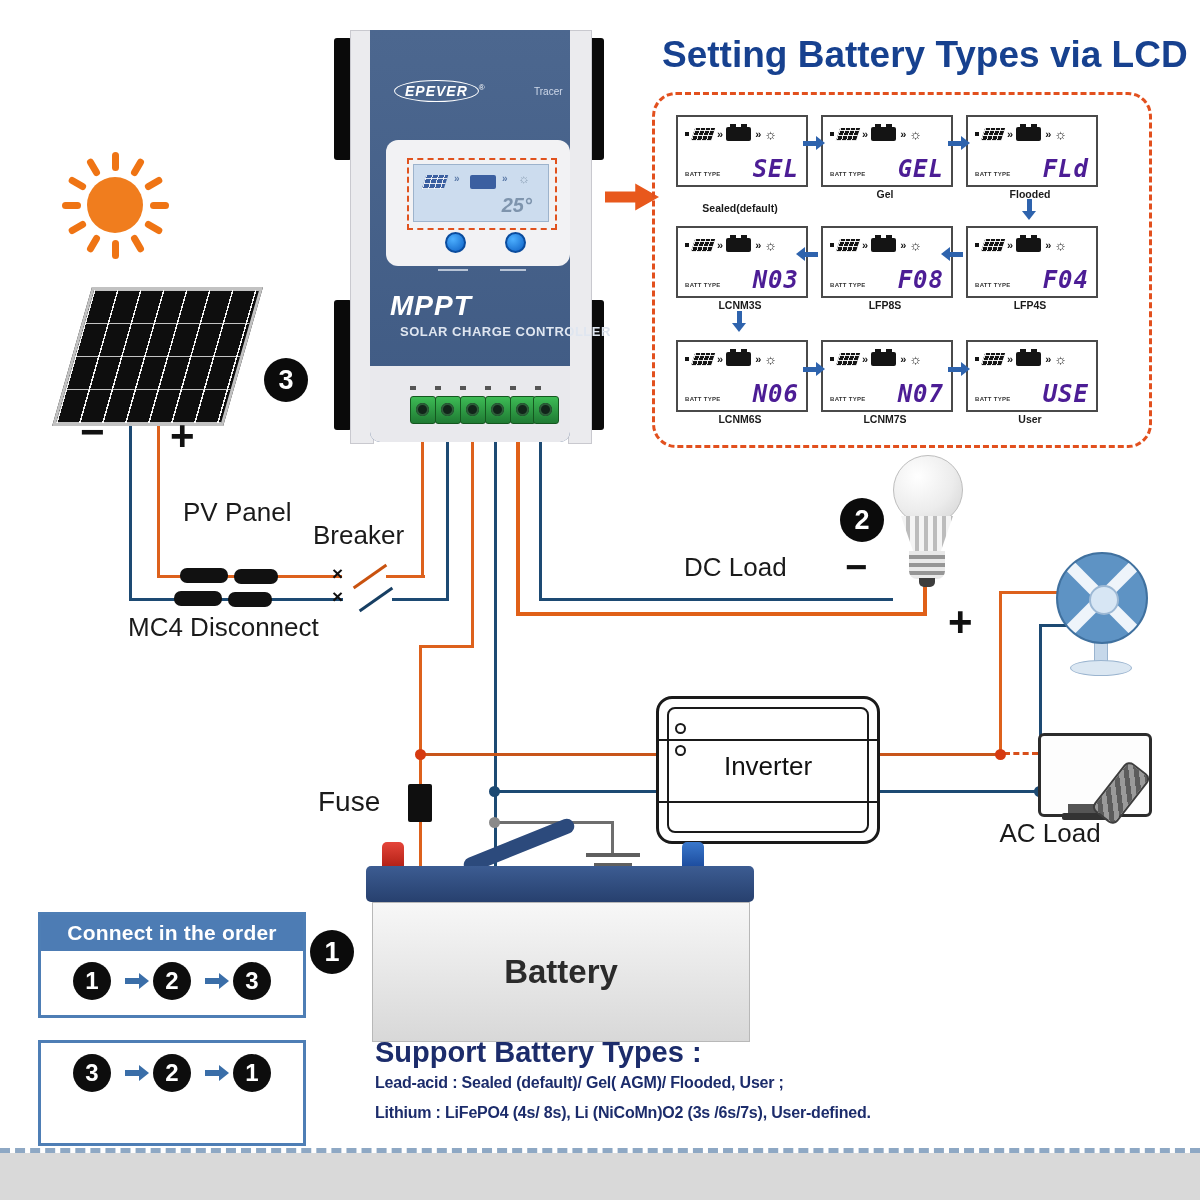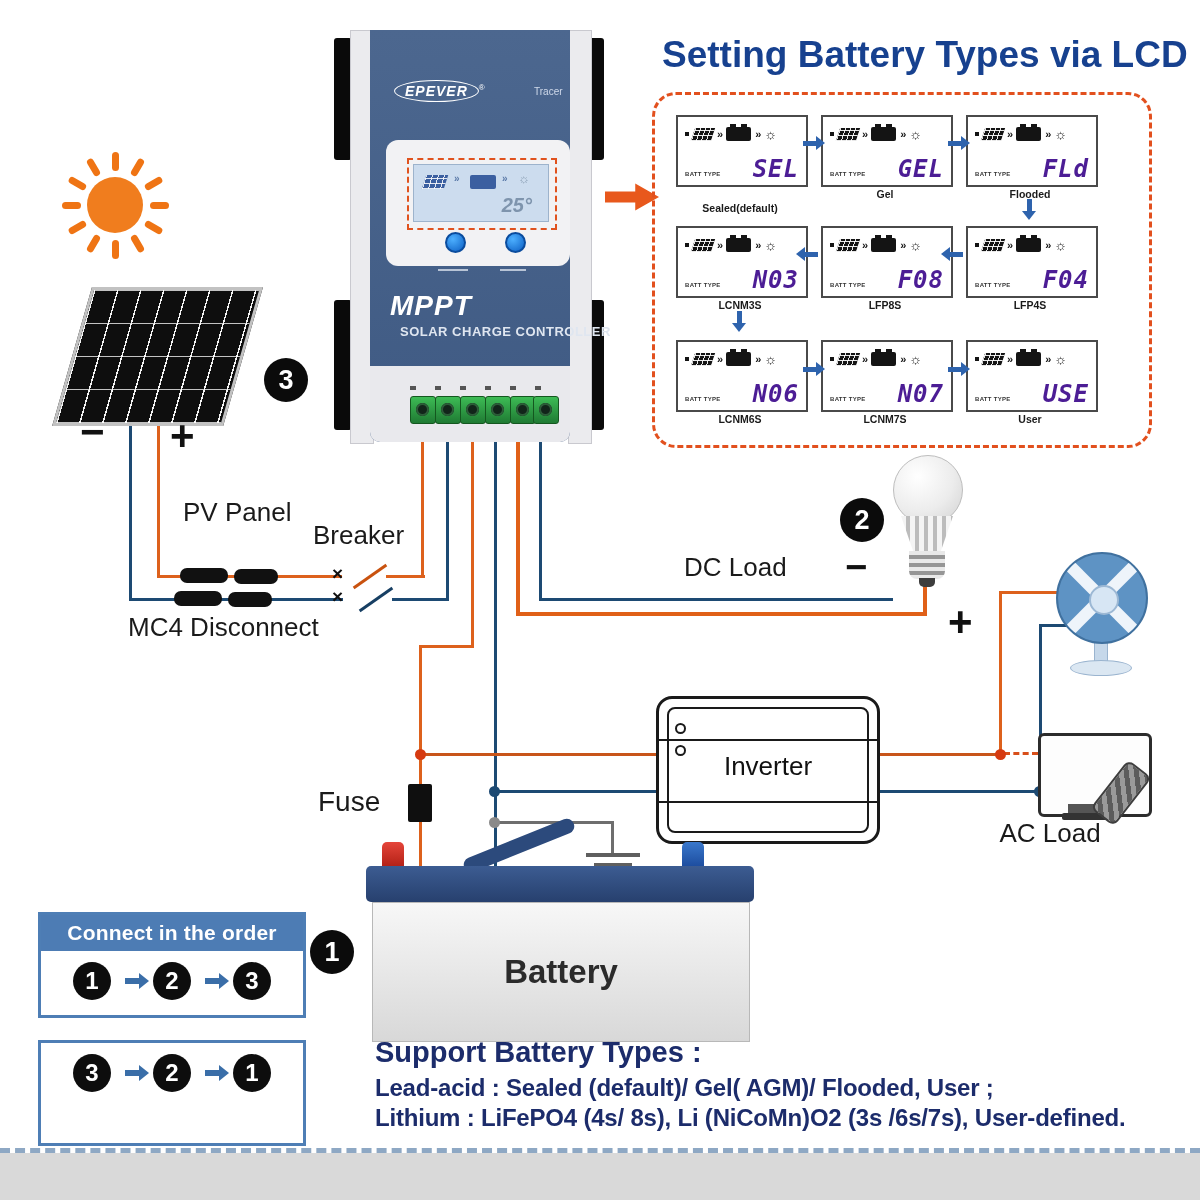--- a/index.html
+++ b/index.html
@@ -125,21 +125,21 @@
   .order-box{position:absolute;width:262px;height:100px;border:3px solid #4e7eb5;background:#fff;}
   .order-head{height:36px;background:#4d7cb4;color:#fff;font-weight:bold;font-size:21px;display:flex;
     align-items:center;justify-content:center;letter-spacing:.2px;}
   .order-row{height:60px;display:flex;align-items:center;justify-content:center;gap:14px;}
   .step-circle{width:38px;height:38px;border-radius:50%;background:#0d0d0d;color:#fff;display:flex;
     align-items:center;justify-content:center;font-weight:bold;font-size:24px;}
   .mini-arr{position:relative;width:14px;height:6px;background:#3a6ea8;}
   .mini-arr::after{content:"";position:absolute;left:14px;top:-5px;border:8px solid transparent;border-left:10px solid #3a6ea8;}
   
   .support-head{position:absolute;left:375px;top:1036px;font-size:29px;font-weight:bold;color:#1c2c6b;}
-  .support-line{position:absolute;font-size:24px;font-weight:bold;color:#1c2c6b;letter-spacing:-.2px;}
+  .support-line{position:absolute;font-size:16px;font-weight:bold;color:#1c2c6b;letter-spacing:-.2px;}
   .foot-dash{position:absolute;left:0;top:1148px;width:1200px;border-top:5px dashed #8ea8c4;}
   .foot-bar{position:absolute;left:0;top:1153px;width:1200px;height:47px;background:#d9d9d9;}
   .foot-text{position:absolute;left:0;top:1163px;width:1200px;text-align:center;font-size:13.5px;font-weight:bold;color:#0d0d0d;}
   .seg{font-family:Liberation Sans, sans-serif;font-style:italic;font-weight:bold;}
 </style>
 </head>
 <body>
 
 <div id="stage">
 

